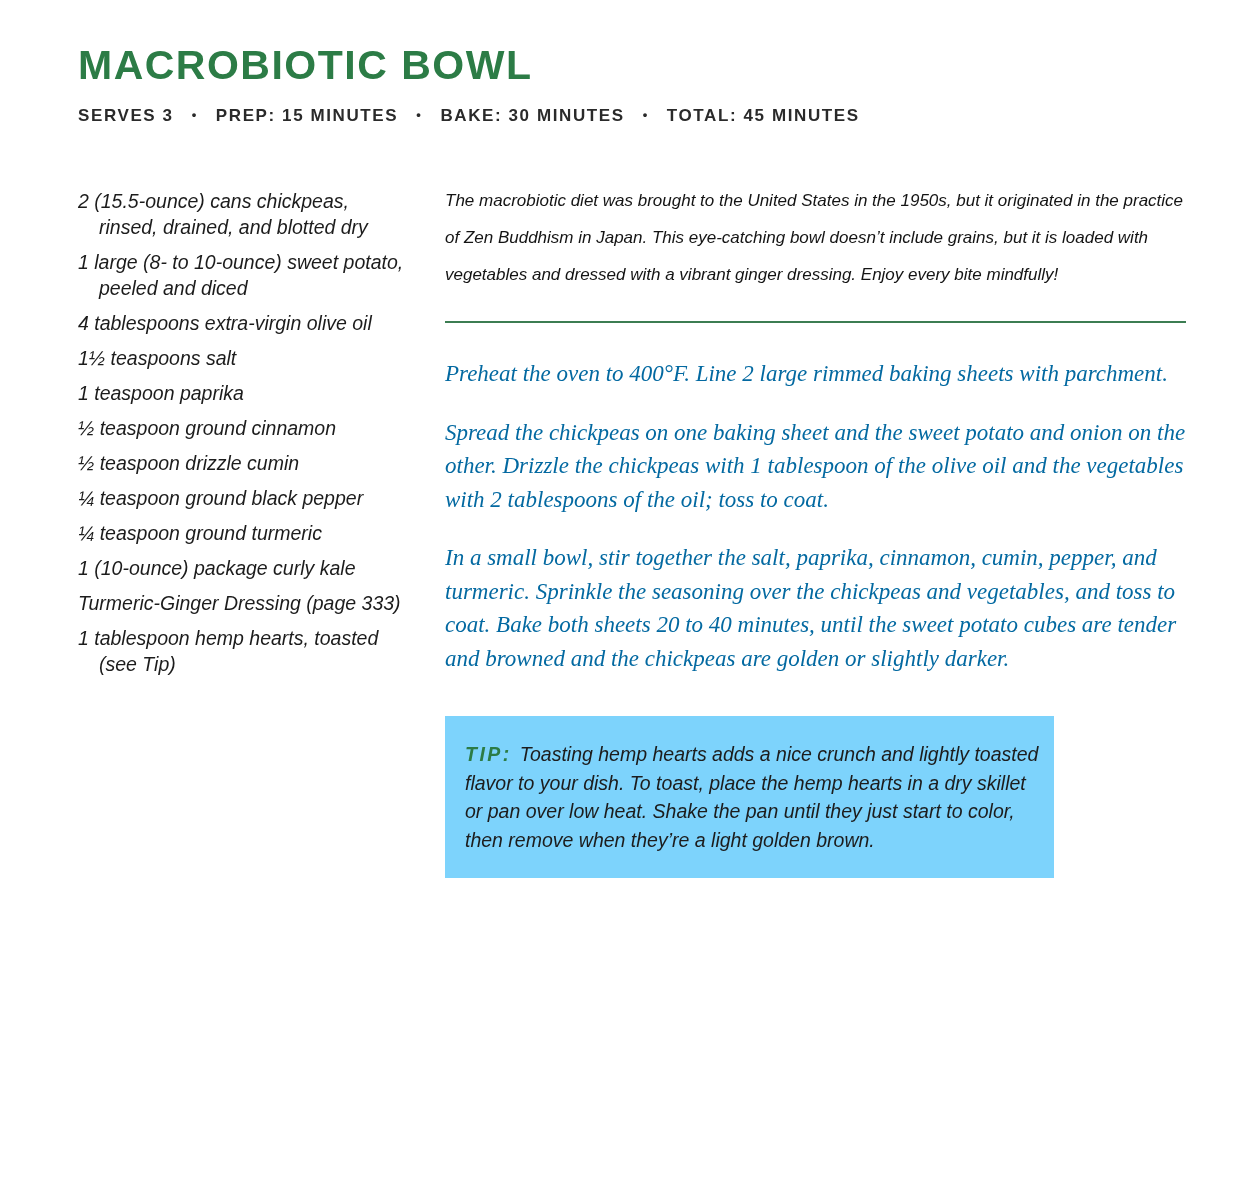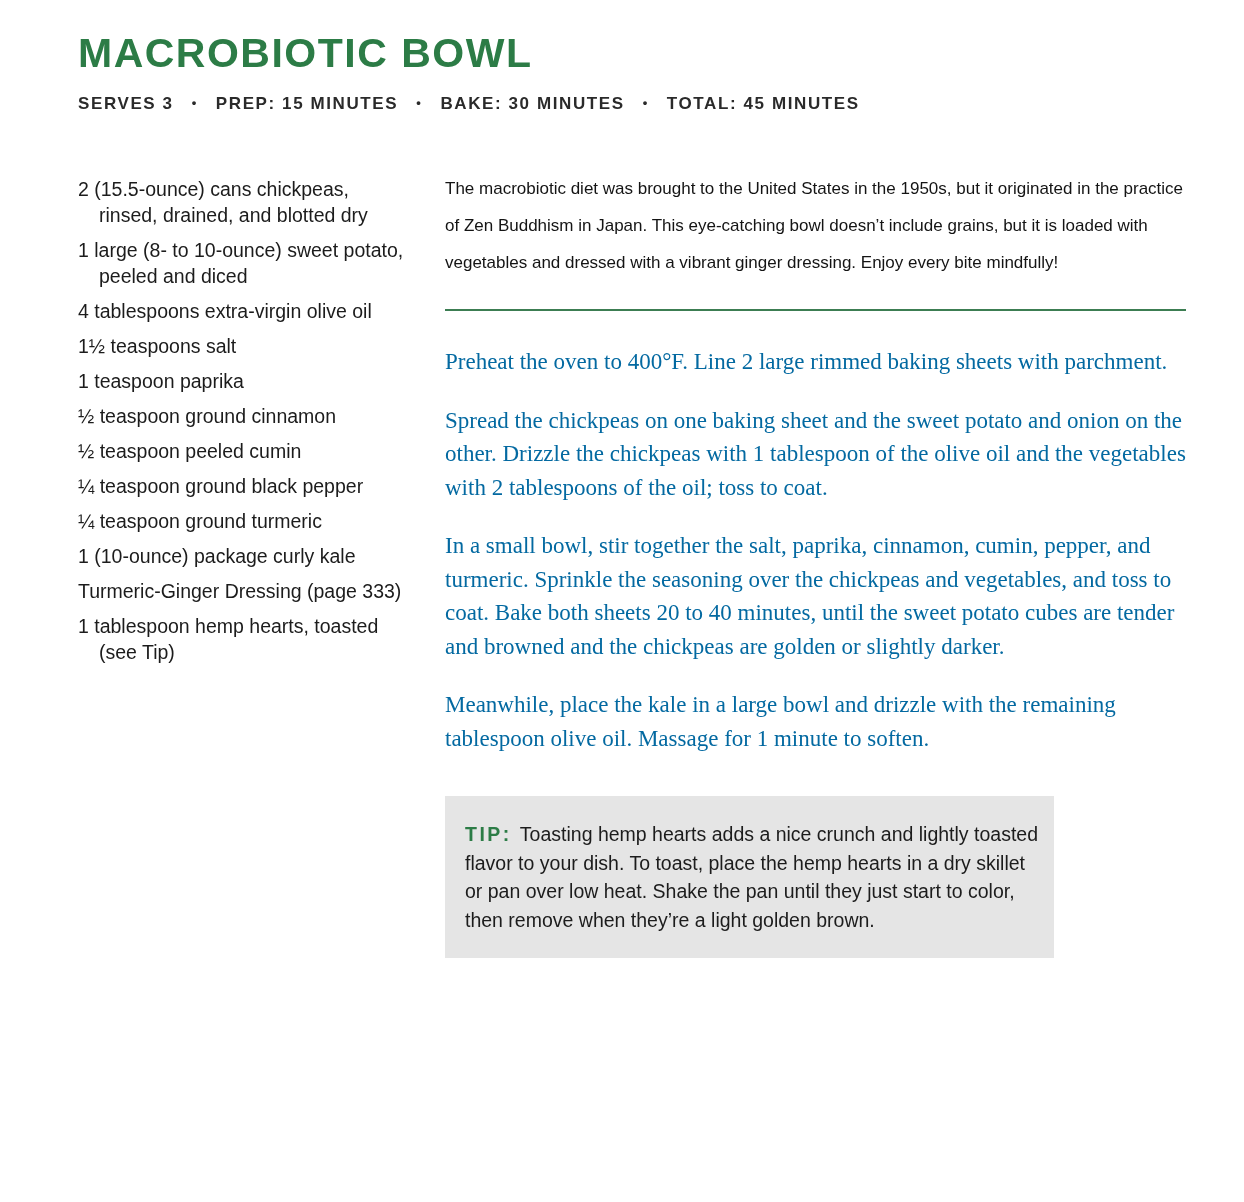--- a/index.html
+++ b/index.html
@@ -11,21 +11,21 @@
     width: 1244px;
     height: 1202px;
     position: relative;
     font-family: "Liberation Sans", sans-serif;
     color: #1e1e1e;
     overflow: hidden;
   }
   .page {
     position: absolute;
     left: 78px;
-    top: 33px;
+    top: 45px;
     width: 1108px;
   }
   .recipe-title {
     color: #2c7c46;
     font-size: 41px;
     font-weight: 800;
     letter-spacing: 1.5px;
     line-height: 1.0;
     margin: 0 0 20px 0;
   }
@@ -40,20 +40,21 @@
   .recipe-meta .sep {
     display: inline-block;
     margin: 0 18px;
     font-size: 13px;
     vertical-align: 2px;
     color: #2a2a2a;
   }
   .columns {
     display: flex;
     margin-top: 62px;
+    font-style: italic;
   }
   .col-ingredients {
     width: 327px;
     flex: 0 0 327px;
   }
   .col-main {
     margin-left: 40px;
     width: 741px;
     flex: 0 0 741px;
   }
@@ -80,21 +81,21 @@
     font-family: "Liberation Serif", serif;
     margin-top: 34px;
   }
   .step {
     font-size: 23px;
     line-height: 33.5px;
     color: #0369a1;
     margin: 0 0 25px 0;
   }
   .tip-box {
-    background: #e5e5e5;
+    background: #7dd3fc;
     margin-top: 41px;
     padding: 24px 12px 24px 20px;
     box-sizing: border-box;
     width: 609px;
   }
   .tip-text {
     font-size: 19.5px;
     line-height: 28.5px;
     color: #1c1c1c;
   }
@@ -118,38 +119,37 @@
 
   <div class="columns">
 
     <div class="col-ingredients">
       <div class="ingredient">2 (15.5-ounce) cans chickpeas, rinsed, drained, and blotted dry</div>
       <div class="ingredient">1 large (8- to 10-ounce) sweet potato, peeled and diced</div>
       <div class="ingredient">4 tablespoons extra-virgin olive oil</div>
       <div class="ingredient">1½ teaspoons salt</div>
       <div class="ingredient">1 teaspoon paprika</div>
       <div class="ingredient">½ teaspoon ground cinnamon</div>
-      <div class="ingredient">½ teaspoon peeled cumin</div>
+      <div class="ingredient">½ teaspoon drizzle cumin</div>
       <div class="ingredient">¼ teaspoon ground black pepper</div>
       <div class="ingredient">¼ teaspoon ground turmeric</div>
       <div class="ingredient">1 (10-ounce) package curly kale</div>
       <div class="ingredient">Turmeric-Ginger Dressing (page 333)</div>
       <div class="ingredient">1 tablespoon hemp hearts, toasted (see Tip)</div>
     </div>
 
     <div class="col-main">
       <p class="intro">The macrobiotic diet was brought to the United States in the 1950s, but it originated in the practice of Zen Buddhism in Japan. This eye-catching bowl doesn’t include grains, but it is loaded with vegetables and dressed with a vibrant ginger dressing. Enjoy every bite mindfully!</p>
 
       <hr class="divider">
 
       <div class="steps">
         <p class="step">Preheat the oven to 400°F. Line 2 large rimmed baking sheets with parchment.</p>
         <p class="step">Spread the chickpeas on one baking sheet and the sweet potato and onion on the other. Drizzle the chickpeas with 1 tablespoon of the olive oil and the vegetables with 2 tablespoons of the oil; toss to coat.</p>
         <p class="step">In a small bowl, stir together the salt, paprika, cinnamon, cumin, pepper, and turmeric. Sprinkle the seasoning over the chickpeas and vegetables, and toss to coat. Bake both sheets 20 to 40 minutes, until the sweet potato cubes are tender and browned and the chickpeas are golden or slightly darker.</p>
-        <p class="step">Meanwhile, place the kale in a large bowl and drizzle with the remaining tablespoon olive oil. Massage for 1 minute to soften.</p>
       </div>
 
       <div class="tip-box">
         <span class="tip-text"><span class="tip-label">TIP:</span><span>Toasting hemp hearts adds a nice crunch and lightly toasted flavor to your dish. To toast, place the hemp hearts in a dry skillet or pan over low heat. Shake the pan until they just start to color, then remove when they’re a light golden brown.</span></span>
       </div>
     </div>
 
   </div>
 </div>
 

